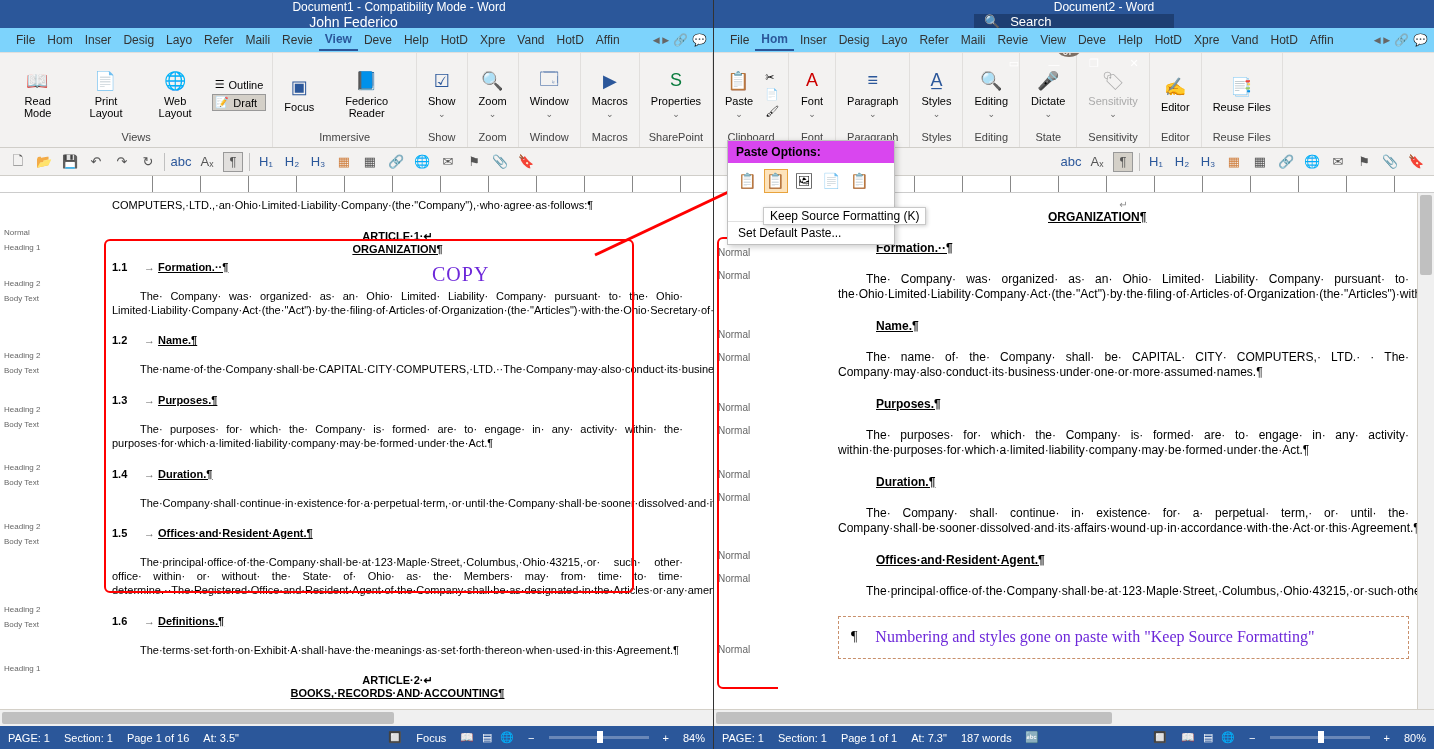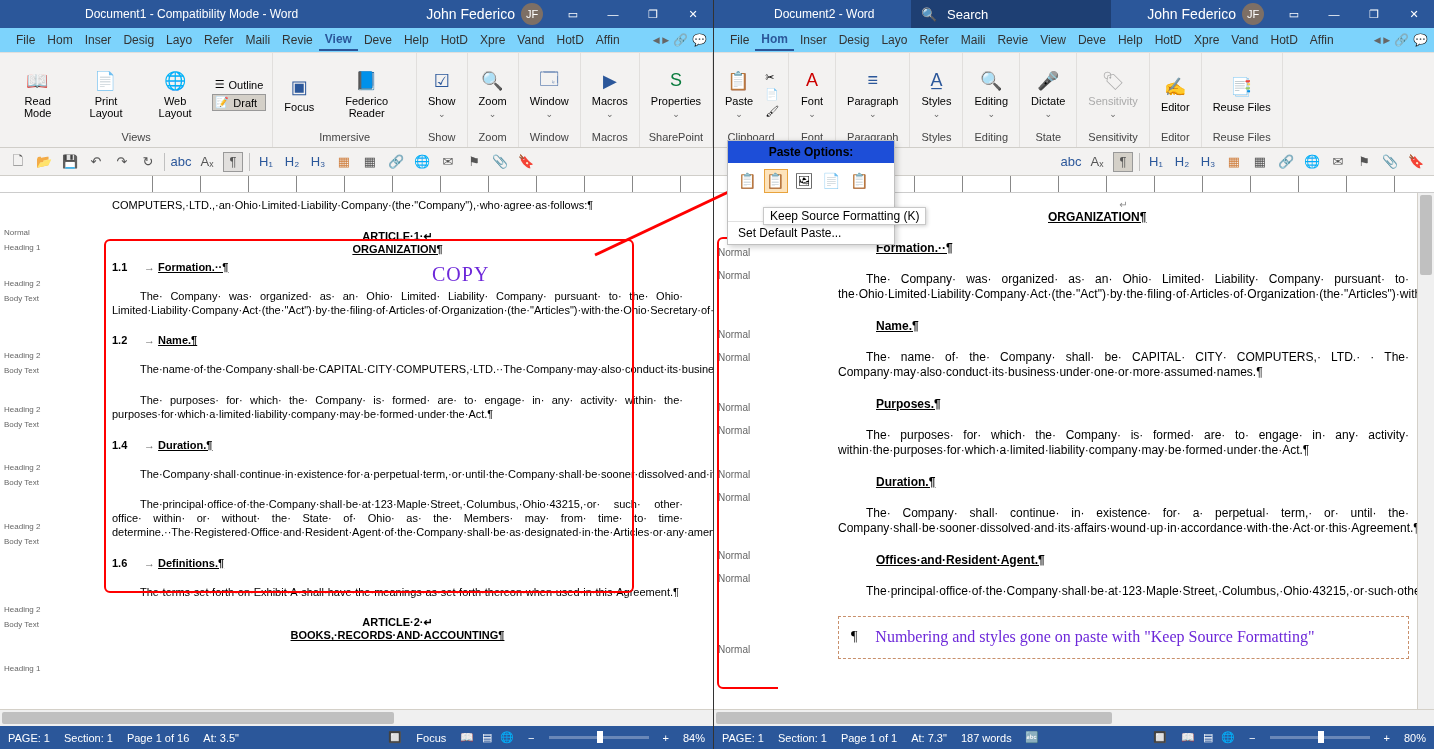--- a/index.html
+++ b/index.html
@@ -3,21 +3,21 @@
 <meta charset="utf-8">
 <style>
 * { box-sizing: border-box; margin: 0; padding: 0; font-family: "Segoe UI", sans-serif; }
 body { background: #fff; width: 1434px; height: 749px; overflow: hidden; position: relative; }
 
 .split { display: flex; height: 100%; }
 .pane { display: flex; flex-direction: column; height: 100%; position: relative; }
 .left-pane { width: 714px; border-right: 1px solid #333; }
 .right-pane { width: 720px; }
 
-.titlebar { height: 28px; background: #2b579a; color: #fff; display: flex; align-items: center; font-size: 12px; position: relative; }
+.titlebar { height: 28px; background: #2b579a; color: #fff; display: flex; align-items: center; font-size: 12px; position: relative; flex-direction: column; }
 .titlebar .title-text { flex: 0 0 auto; padding-left: 85px; white-space: nowrap; }
 .titlebar .spacer { flex: 1; }
 .titlebar .user-name { font-size: 14px; margin-right: 6px; }
 .titlebar .user-badge { width: 22px; height: 22px; border-radius: 50%; background: #7d6f65; display: inline-flex; align-items: center; justify-content: center; font-size: 11px; margin-right: 10px; }
 .win-btns { display: flex; height: 100%; }
 .win-btn { width: 40px; display: flex; align-items: center; justify-content: center; font-size: 11px; color: #fff; }
 
 .search-box { background: #1e3f73; display: flex; align-items: center; padding: 0 10px; height: 28px; width: 200px; font-size: 13px; }
 .search-box .mag { margin-right: 10px; }
 
@@ -65,21 +65,21 @@
 .red-box { position: absolute; border: 2px solid #ff0000; border-radius: 6px; pointer-events: none; }
 .red-text { color: #6d28d9; font-family: Liberation Serif, serif; font-weight: 500; }
 
 .statusbar { height: 23px; background: #2b579a; color: #fff; display: flex; align-items: center; font-size: 11px; padding: 0 8px; gap: 14px; }
 .statusbar .spacer { flex: 1; }
 .statusbar .view-icons { display: flex; gap: 8px; }
 .statusbar .zoom-slider { width: 100px; height: 3px; background: #6a88b8; position: relative; }
 .statusbar .zoom-slider::after { content: ""; position: absolute; width: 6px; height: 12px; background: #fff; top: -5px; left: 48%; }
 
 .paste-popup { position: absolute; background: #fff; border: 1px solid #c0c0c0; box-shadow: 2px 2px 6px rgba(0,0,0,.2); font-size: 12px; z-index: 100; }
-.paste-popup .hdr { padding: 4px 8px; font-weight: bold; background: #1d4ed8; text-align: center; }
+.paste-popup .hdr { padding: 4px 8px; font-weight: bold; background: #d946ef; }
 .paste-popup .icons { display: flex; gap: 4px; padding: 6px 8px; }
 .paste-popup .picon { width: 24px; height: 24px; border: 1px solid transparent; display: flex; align-items: center; justify-content: center; font-size: 15px; cursor: pointer; }
 .paste-popup .picon.hover { background: #fde3bb; border: 1px solid #e8a33d; }
 .paste-popup .tt { position: absolute; background: #fff; border: 1px solid #c8c8c8; padding: 1px 6px; font-size: 12px; white-space: nowrap; box-shadow: 1px 1px 4px rgba(0,0,0,.2); }
 .paste-popup .opt { padding: 4px 10px; cursor: pointer; }
 
 .arrow-svg { position: absolute; z-index: 90; pointer-events: none; }
 
 .scrollbar-v { position: absolute; right: 0; top: 0; bottom: 0; width: 17px; background: #f0f0f0; border-left: 1px solid #d4d0c8; z-index: 5; }
 .scrollbar-v .thumb { position: absolute; left: 2px; right: 2px; background: #c0c0c0; border-radius: 2px; }
@@ -277,25 +277,27 @@
 
       <div class="h-center" style="margin-top:14px"><span>ARTICLE·1·</span>↵</div>
       <div class="h-center underline">ORGANIZATION¶</div>
 
       <div class="sec-head"><span class="sec-num">1.1</span><span class="sec-arrow">→ </span><span class="sec-title">Formation.··¶</span></div>
       <div class="para indent">The· Company· was· organized· as· an· Ohio· Limited· Liability· Company· pursuant· to· the· Ohio· Limited·Liability·Company·Act·(the·"Act")·by·the·filing·of·Articles·of·Organization·(the·"Articles")·with·the·Ohio·Secretary·of·State·on·February·19,·2000.¶</div>
 
       <div class="sec-head"><span class="sec-num">1.2</span><span class="sec-arrow">→ </span><span class="sec-title">Name.¶</span></div>
       <div class="para indent">The·name·of·the·Company·shall·be·CAPITAL·CITY·COMPUTERS,·LTD.··The·Company·may·also·conduct·its·business·under·one·or·more·assumed·names.¶</div>
 
+      <div class="sec-head"><span class="sec-num">1.3</span><span class="sec-arrow">→ </span><span class="sec-title">Purposes.¶</span></div>
       <div class="para indent">The· purposes· for· which· the· Company· is· formed· are· to· engage· in· any· activity· within· the· purposes·for·which·a·limited·liability·company·may·be·formed·under·the·Act.¶</div>
 
       <div class="sec-head"><span class="sec-num">1.4</span><span class="sec-arrow">→ </span><span class="sec-title">Duration.¶</span></div>
       <div class="para indent">The·Company·shall·continue·in·existence·for·a·perpetual·term,·or·until·the·Company·shall·be·sooner·dissolved·and·its·affairs·wound·up·in·accordance·with·the·Act·or·this·Agreement.¶</div>
 
+      <div class="sec-head"><span class="sec-num">1.5</span><span class="sec-arrow">→ </span><span class="sec-title">Offices·and·Resident·Agent.¶</span></div>
       <div class="para indent">The·principal·office·of·the·Company·shall·be·at·123·Maple·Street,·Columbus,·Ohio·43215,·or· such· other· office· within· or· without· the· State· of· Ohio· as· the· Members· may· from· time· to· time· determine.··The·Registered·Office·and·Resident·Agent·of·the·Company·shall·be·as·designated·in·the·Articles·or·any·amendment·thereof.¶</div>
 
       <div class="sec-head"><span class="sec-num">1.6</span><span class="sec-arrow">→ </span><span class="sec-title">Definitions.¶</span></div>
       <div class="para indent">The·terms·set·forth·on·Exhibit·A·shall·have·the·meanings·as·set·forth·thereon·when·used·in·this·Agreement.¶</div>
 
       <div class="h-center" style="margin-top:4px"><span>ARTICLE·2·</span>↵</div>
       <div class="h-center underline">BOOKS,·RECORDS·AND·ACCOUNTING¶</div>
     </div>
   </div>
 

